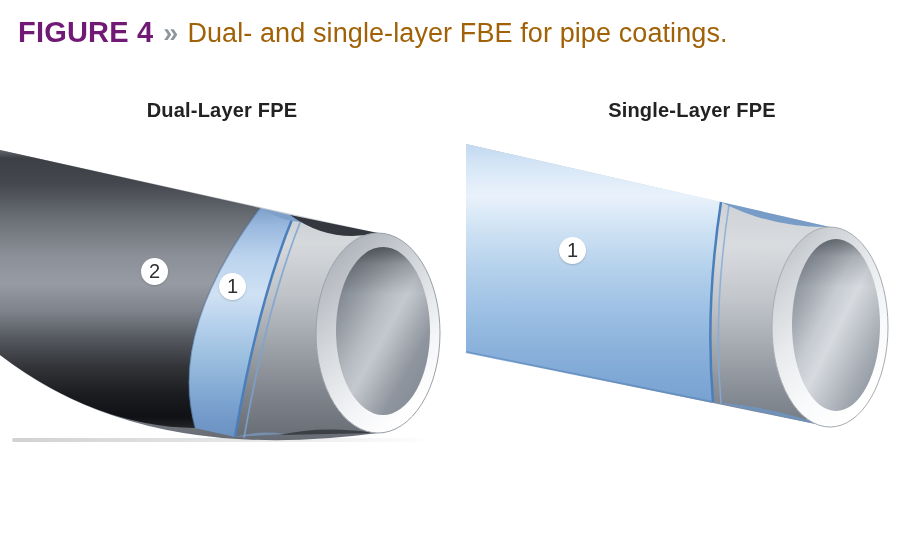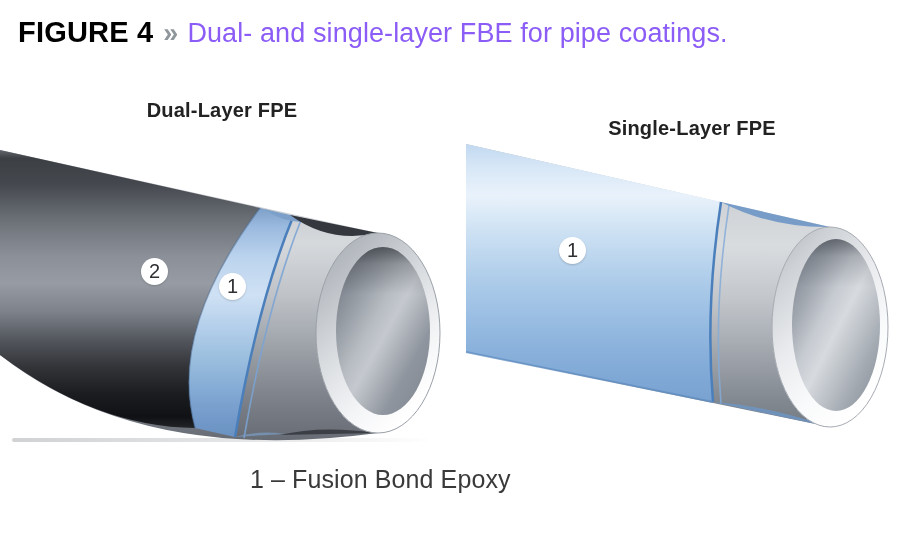--- a/index.html
+++ b/index.html
@@ -6,34 +6,34 @@
   body{
     width:900px;height:550px;position:relative;overflow:hidden;
     background:#ffffff;
     font-family:"Liberation Sans", sans-serif;
   }
   .fig-header{
     position:absolute;left:18px;top:16px;width:860px;
     display:flex;align-items:baseline;white-space:nowrap;
   }
   .fig-label{
-    font-size:29px;font-weight:800;color:#000000;letter-spacing:.2px;
+    font-size:29px;font-weight:800;color:#701a75;letter-spacing:.2px;
   }
   .fig-sep{
     font-size:27px;font-weight:700;color:#8f969c;margin:0 9px 0 10px;
   }
   .fig-caption{
-    font-size:27px;font-weight:400;color:#8b5cf6;letter-spacing:.1px;
+    font-size:27px;font-weight:400;color:#a16207;letter-spacing:.1px;
   }
   .pipe-title{
     position:absolute;top:99px;width:340px;text-align:center;
     font-size:20px;font-weight:700;color:#222;letter-spacing:.2px;
   }
   .pipe-title.dual{left:52px;}
-  .pipe-title.single{left:522px;margin-top:18px;}
+  .pipe-title.single{left:522px;}
   .pipe-svg{position:absolute;}
   .pipe-svg.left{left:0;top:140px;}
   .pipe-svg.right{left:455px;top:130px;}
   .shadow-line{
     position:absolute;left:12px;top:438px;width:420px;height:4px;
     background:linear-gradient(to right, rgba(100,105,112,.30), rgba(100,105,112,.14) 65%, rgba(100,105,112,0));
     border-radius:2px;filter:blur(.7px);
   }
   .marker{
     position:absolute;width:27px;height:27px;border-radius:50%;
@@ -195,14 +195,13 @@
   <ellipse cx="375" cy="197" rx="58" ry="100" fill="url(#ringR)" stroke="#a6abb2" stroke-width="1"></ellipse>
   <ellipse cx="381" cy="195" rx="44" ry="86" fill="url(#holeR)"></ellipse>
   <ellipse cx="381" cy="195" rx="44" ry="86" fill="url(#holeShadeR)"></ellipse>
 </svg>
 
 <div class="marker" style="left:141px;top:258px">2</div>
 <div class="marker" style="left:219px;top:273px">1</div>
 <div class="marker" style="left:559px;top:237px">1</div>
 
 <div class="legend">
-  <div>1 – Fusion Bond Epoxy</div>
 </div>
 
 </body></html>

